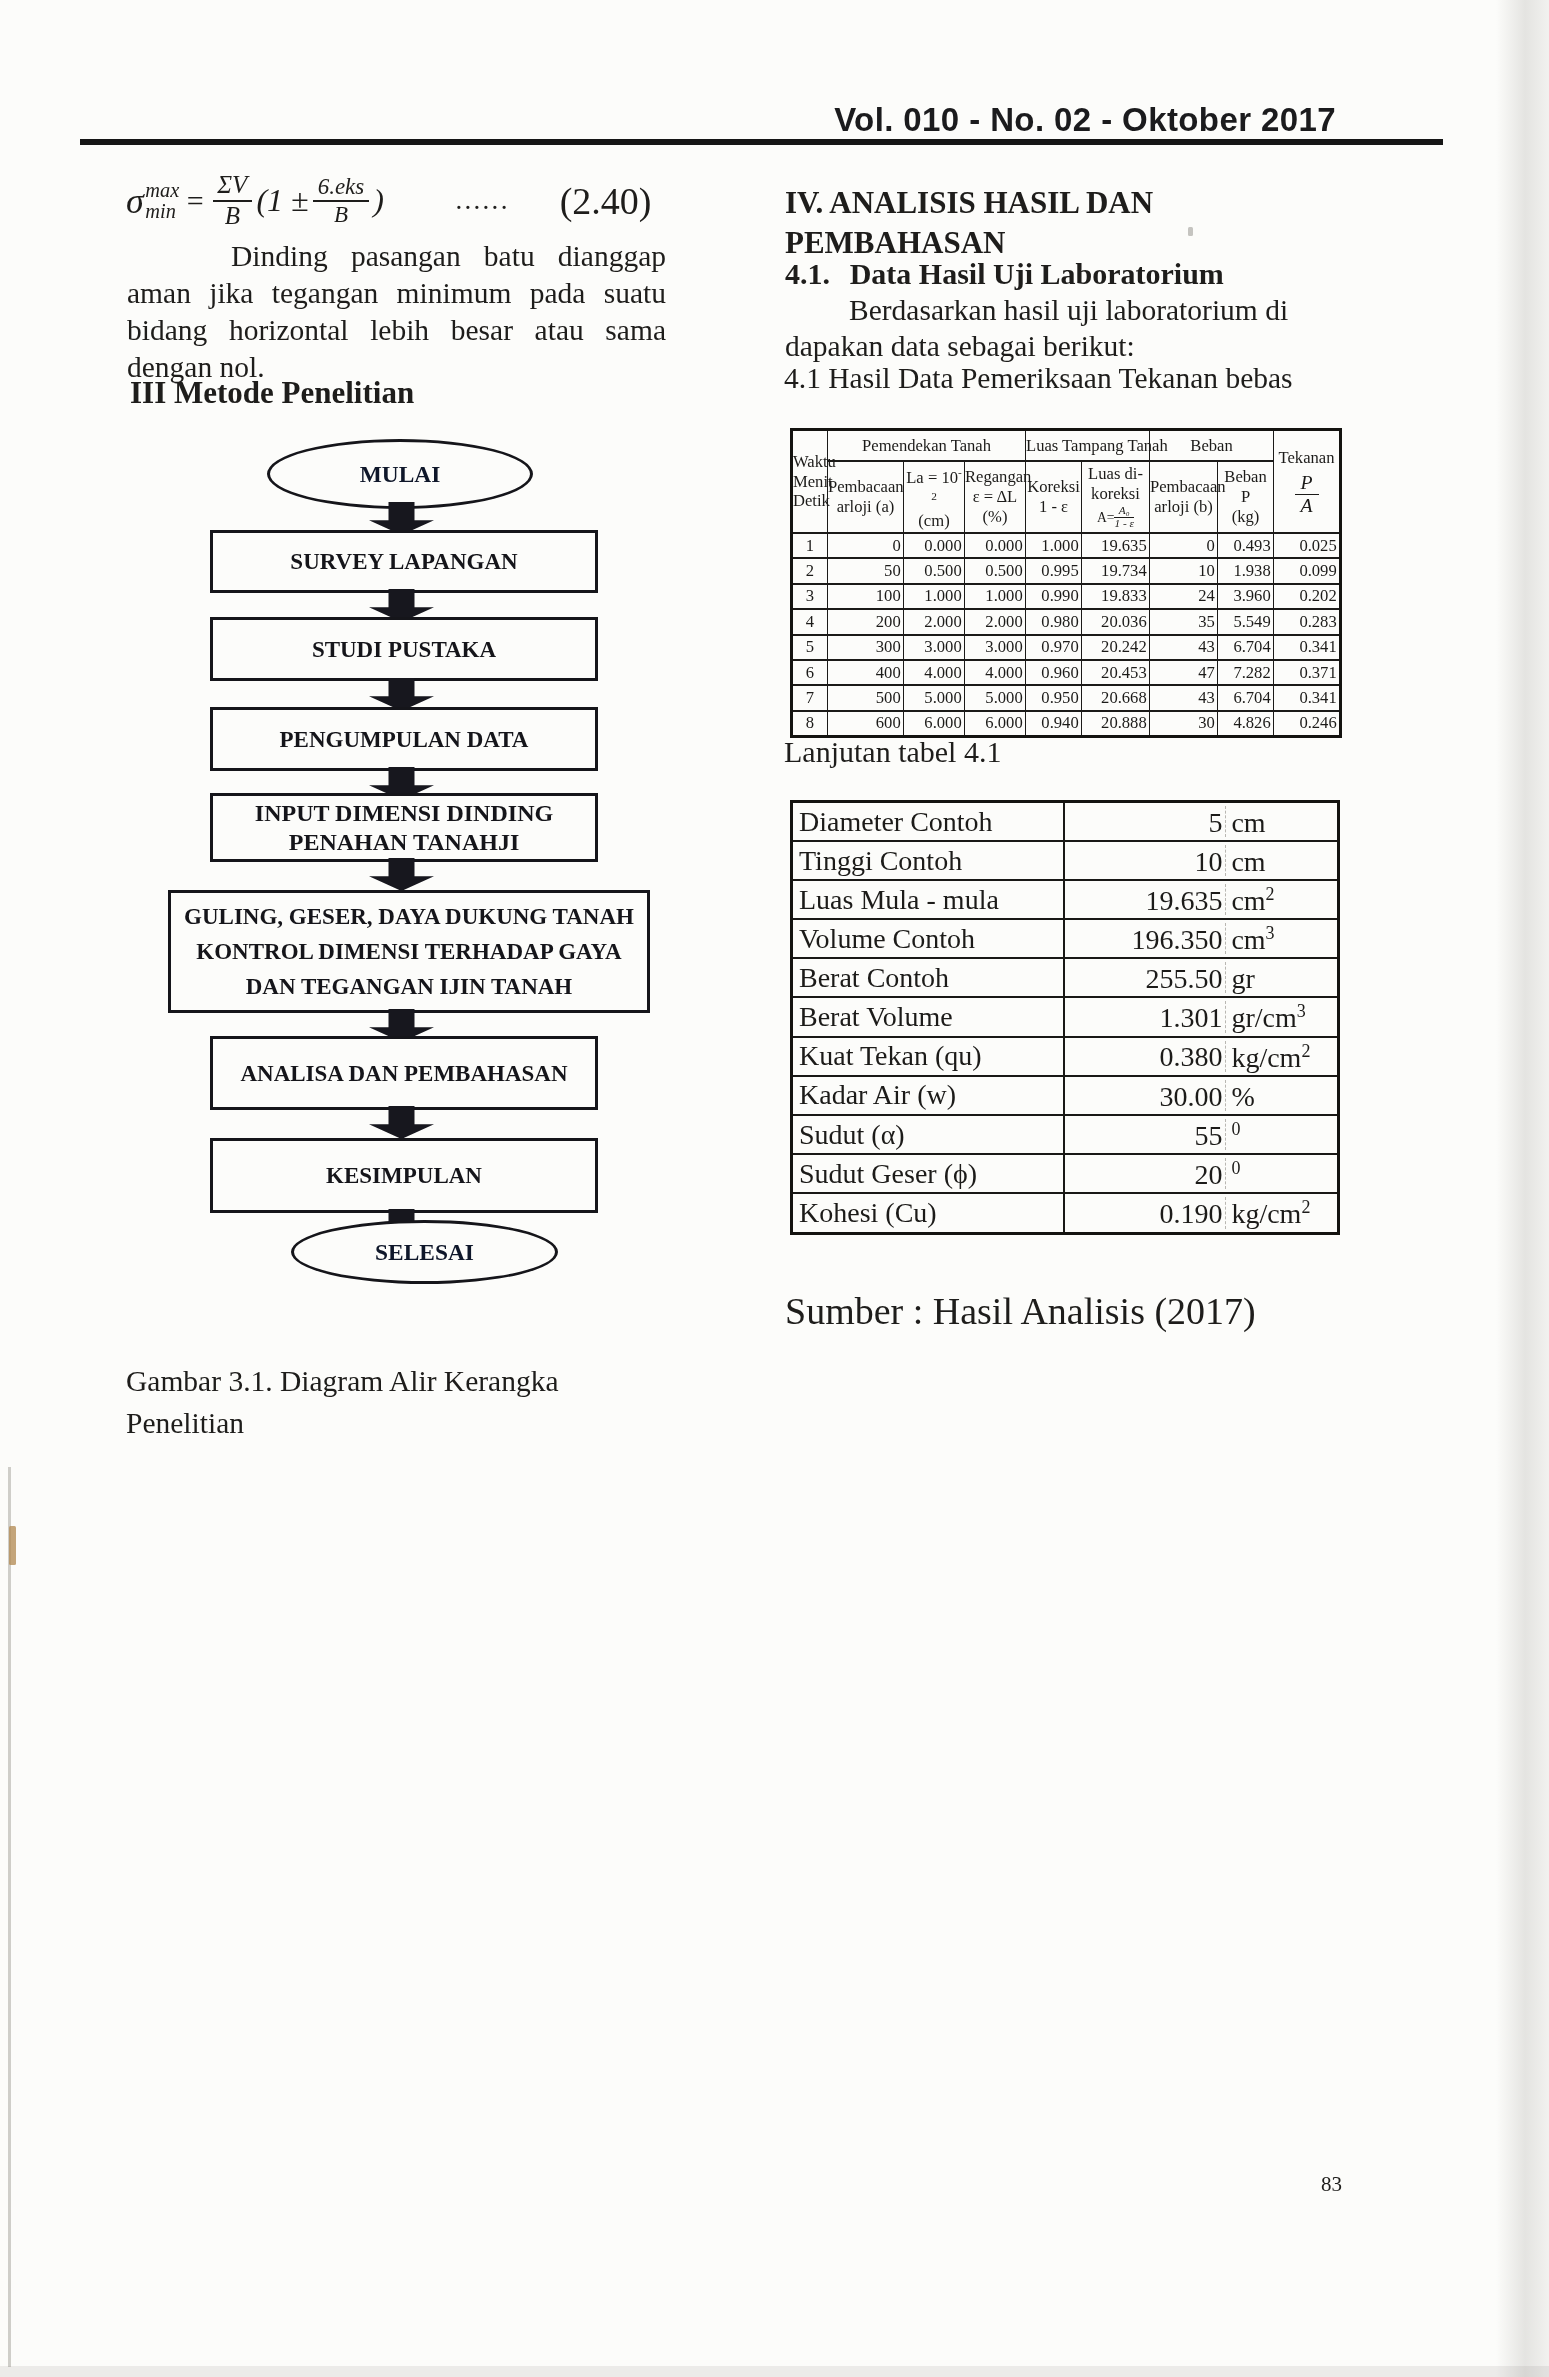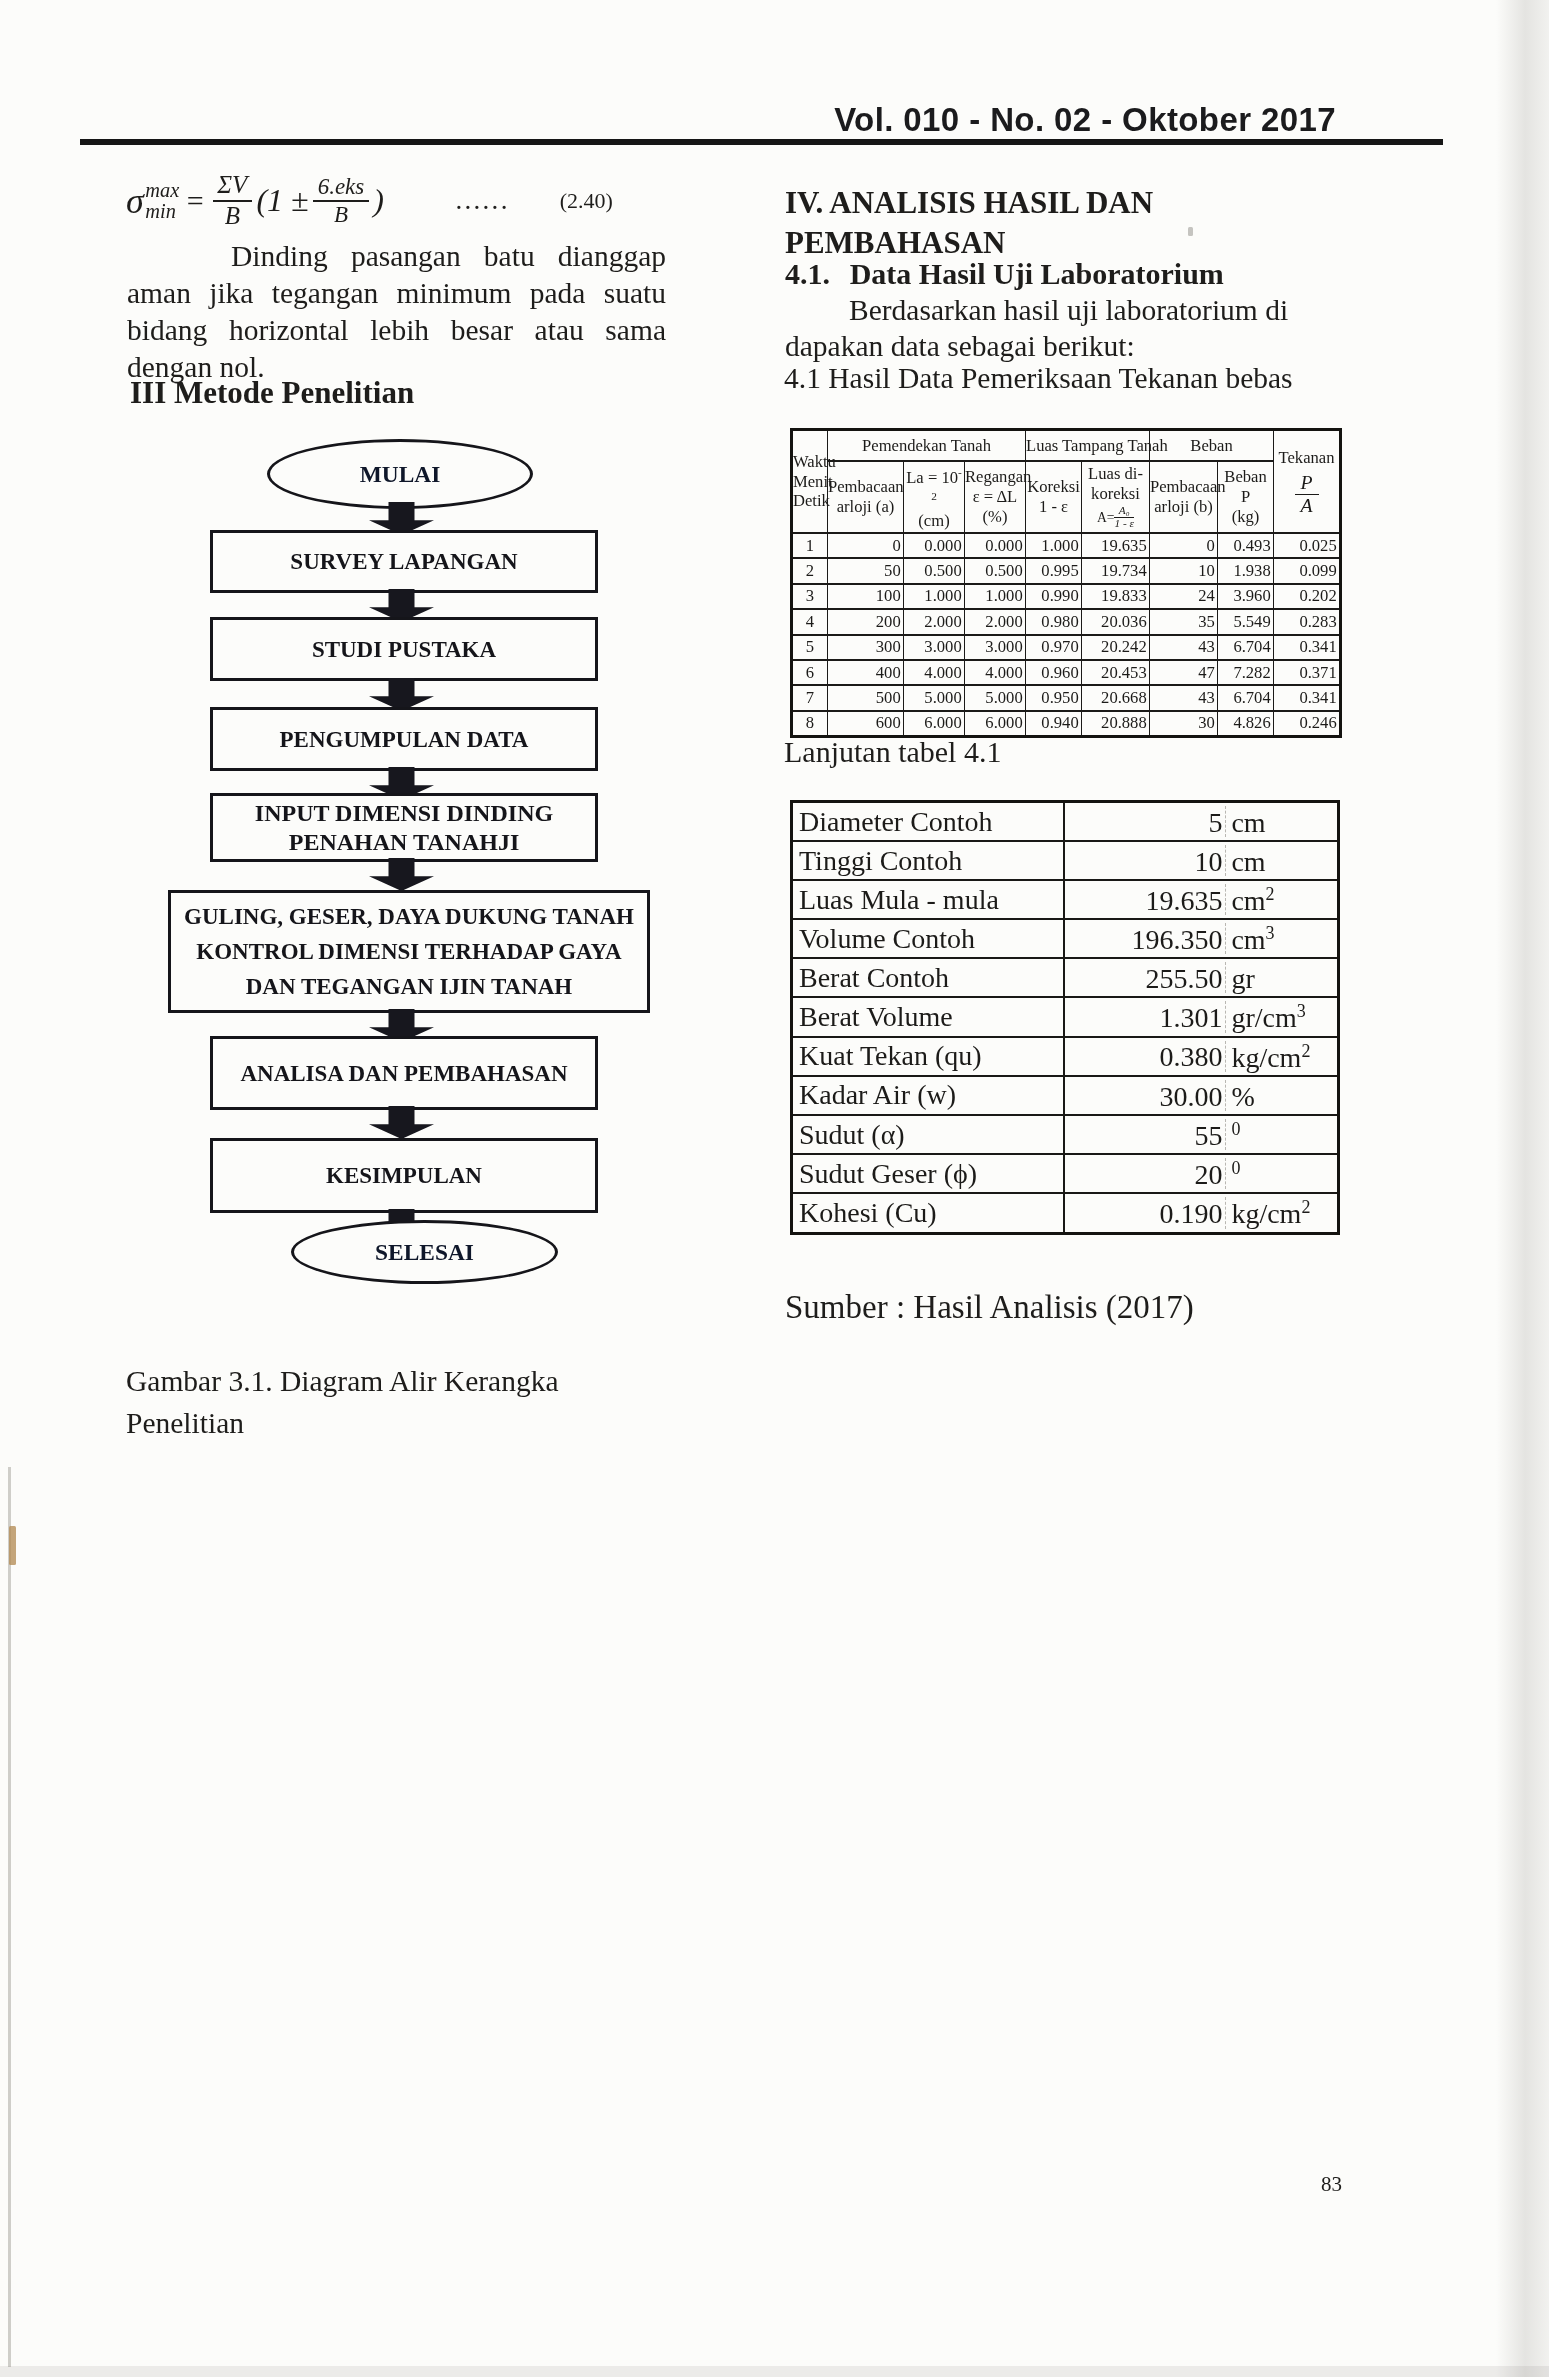--- a/index.html
+++ b/index.html
@@ -21,21 +21,21 @@
   .f-sigma{font-size:36px;}
   .f-supsub{display:inline-flex;flex-direction:column;font-size:20.4px;line-height:20.4px;margin:0 7.6px 0 1.5px;}
   .f-eq{font-size:30px;font-style:normal;margin-right:9px;}
   .frac{display:inline-flex;flex-direction:column;align-items:center;text-align:left;}
   .frac .fr-num{border-bottom:2.3px solid #1e1d1b;padding:0 4.5px 1.5px 4.5px;}
   .frac .fr-den{padding-top:1.5px;}
   .f-frac1{font-size:25px;line-height:26px;}
   .f-paren{font-size:32px;margin:0 4.5px;}
   .f-frac2{font-size:23px;line-height:23.4px;}
   .f-dots{font-size:27px;font-style:normal;letter-spacing:2.3px;margin-left:67px;}
-  .f-tag{font-size:22px;font-style:normal;margin-left:50px;}
+  .f-tag{font-size:38px;font-style:normal;margin-left:50px;}
   .body-par{position:absolute;left:127px;top:238px;width:539px;font-size:29.5px;}
   .body-par .pline{height:37px;line-height:37px;text-align:justify;text-align-last:justify;white-space:normal;}
   .body-par .pline.first{text-indent:104px;}
   .body-par .pline.last{text-align:left;text-align-last:left;}
   .sec-heading{position:absolute;left:130px;top:375px;font-size:31px;font-weight:700;}
   
   .fc-ellipse{position:absolute;border:3.8px solid #15151a;border-radius:50%;background:#fcfcfa;
      display:flex;align-items:center;justify-content:center;font-weight:700;font-size:23.4px;color:#0f172a;box-sizing:border-box;}
   .fc-box{position:absolute;border:3.8px solid #15151a;background:#fcfcfa;display:flex;flex-direction:column;
      align-items:center;justify-content:center;font-weight:700;font-size:23px;color:#15151a;box-sizing:border-box;text-align:center;}
@@ -76,21 +76,21 @@
   table.t2{border-collapse:collapse;table-layout:fixed;width:546px;border:3px solid #141310;color:#1c1b19;}
   table.t2 td{border:2.3px solid #191816;font-size:28px;height:35px;vertical-align:middle;}
   .t2 td.t2-label{padding-left:6px;text-align:left;}
   .t2 td.t2-value{position:relative;}
   .t2 td.t2-value:not(.full)::after{content:"";position:absolute;left:59%;top:3px;bottom:3px;
      border-left:0.8px dashed rgba(130,126,118,.55);}
   .t2 .v-num{display:inline-block;width:58%;text-align:right;vertical-align:middle;}
   .t2 .v-unit{display:inline-block;width:38%;text-align:left;padding-left:9px;vertical-align:middle;}
   .t2 sup{font-size:18px;}
   .t2 td.full{font-size:26.5px;padding-left:4.5px;letter-spacing:-0.4px;}
-  .source-note{position:absolute;left:785px;top:1289px;font-size:33px;}
+  .source-note{position:absolute;left:785px;top:1289px;font-size:38px;}
   .page-number{position:absolute;left:1286px;top:2172px;font-size:21px;margin-left:35px;}
 </style>
 </head>
 <body>
 
 <div class="page">
 
   <div class="scan-right-band"></div>
   <div class="scan-bottom-band"></div>
   <div class="scan-left-line"></div>

